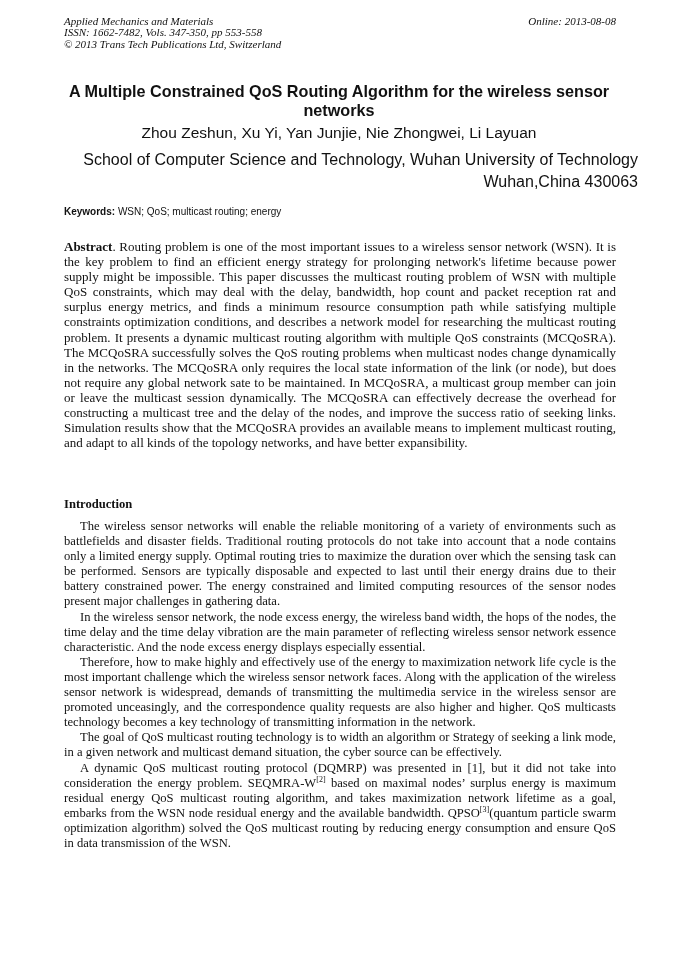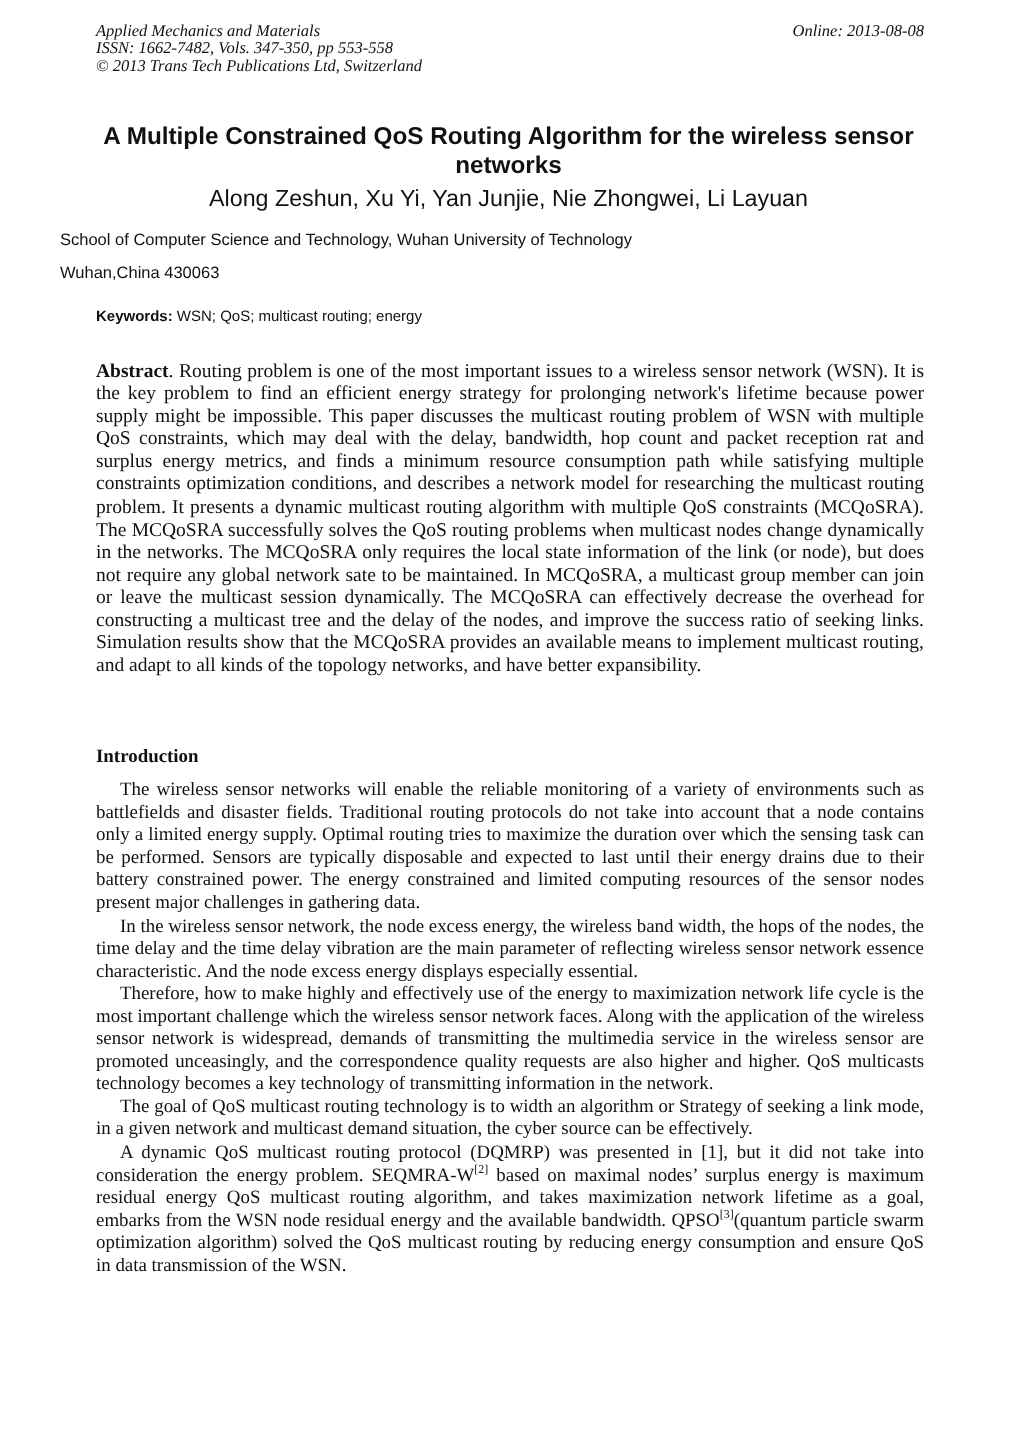--- a/index.html
+++ b/index.html
@@ -1,21 +1,21 @@
 <!DOCTYPE html>
 <html><head>
   <meta charset="utf-8">
   <style>
     html, body { margin: 0; padding: 0; background: #ffffff; }
     body { width: 678px; height: 959px; position: relative; overflow: hidden; color: #111; }
     .header { position: absolute; left: 64px; top: 16px; width: 552px; font-family: "Liberation Serif", serif; font-style: italic; font-size: 11px; line-height: 11.4px; }
     .header .online { position: absolute; right: 0; top: 0; margin-left: 48px; }
     .title { position: absolute; left: 56px; top: 82px; width: 566px; text-align: center; font-family: "Liberation Sans", sans-serif; font-weight: bold; font-size: 16.2px; line-height: 19px; }
     .authors { position: absolute; left: 40px; top: 123px; width: 598px; text-align: center; font-family: "Liberation Sans", sans-serif; font-size: 15.5px; line-height: 19px; }
-    .affil { position: absolute; left: 40px; top: 149px; width: 598px; text-align: left; font-family: "Liberation Sans", sans-serif; font-size: 11px; line-height: 22px; }
+    .affil { position: absolute; left: 40px; top: 149px; width: 598px; text-align: right; font-family: "Liberation Sans", sans-serif; font-size: 16px; line-height: 22px; }
     .keywords { position: absolute; left: 64px; top: 205px; width: 552px; font-family: "Liberation Sans", sans-serif; font-size: 10px; line-height: 14px; }
     .keywords b { font-weight: bold; }
     .abstract { position: absolute; left: 64px; top: 239px; width: 552px; font-family: "Liberation Serif", serif; font-size: 13px; line-height: 15.1px; text-align: justify; }
     .abstract b { font-weight: bold; }
     .intro-heading { position: absolute; left: 64px; top: 497px; font-family: "Liberation Serif", serif; font-weight: bold; font-size: 12.6px; line-height: 15px; }
     .body-text { position: absolute; left: 64px; top: 519px; width: 552px; font-family: "Liberation Serif", serif; font-size: 12.6px; line-height: 15.1px; text-align: justify; }
     .body-text p { margin: 0; text-indent: 16px; }
     sup { font-size: 8px; line-height: 0; vertical-align: super; }
   </style>
 </head>
@@ -23,21 +23,21 @@
 
 <div class="header">
   <div>Applied Mechanics and Materials</div>
   <div>ISSN: 1662-7482, Vols. 347-350, pp 553-558</div>
   <div>© 2013 Trans Tech Publications Ltd, Switzerland</div>
   <div class="online">Online: 2013-08-08</div>
 </div>
 
 <div class="title">A Multiple Constrained QoS Routing Algorithm for the wireless sensor networks</div>
 
-<div class="authors">Along Zeshun, Xu Yi, Yan Junjie, Nie Zhongwei, Li Layuan</div>
+<div class="authors">Zhou Zeshun, Xu Yi, Yan Junjie, Nie Zhongwei, Li Layuan</div>
 
 <div class="affil">
   <div>School of Computer Science and Technology, Wuhan University of Technology</div>
   <div>Wuhan,China 430063</div>
 </div>
 
 <div class="keywords"><b>Keywords:</b><span> WSN; QoS; multicast routing; energy</span></div>
 
 <div class="abstract"><b>Abstract</b><span>. Routing problem is one of the most important issues to a wireless sensor network (WSN). It is the key problem to find an efficient energy strategy for prolonging network's lifetime because power supply might be impossible. This paper discusses the multicast routing problem of WSN with multiple QoS constraints, which may deal with the delay, bandwidth, hop count and packet reception rat and surplus energy metrics, and finds a minimum resource consumption path while satisfying multiple constraints optimization conditions, and describes a network model for researching the multicast routing problem. It presents a dynamic multicast routing algorithm with multiple QoS constraints (MCQoSRA). The MCQoSRA successfully solves the QoS routing problems when multicast nodes change dynamically in the networks. The MCQoSRA only requires the local state information of the link (or node), but does not require any global network sate to be maintained. In MCQoSRA, a multicast group member can join or leave the multicast session dynamically. The MCQoSRA can effectively decrease the overhead for constructing a multicast tree and the delay of the nodes, and improve the success ratio of seeking links. Simulation results show that the MCQoSRA provides an available means to implement multicast routing, and adapt to all kinds of the topology networks, and have better expansibility.</span></div>
 

